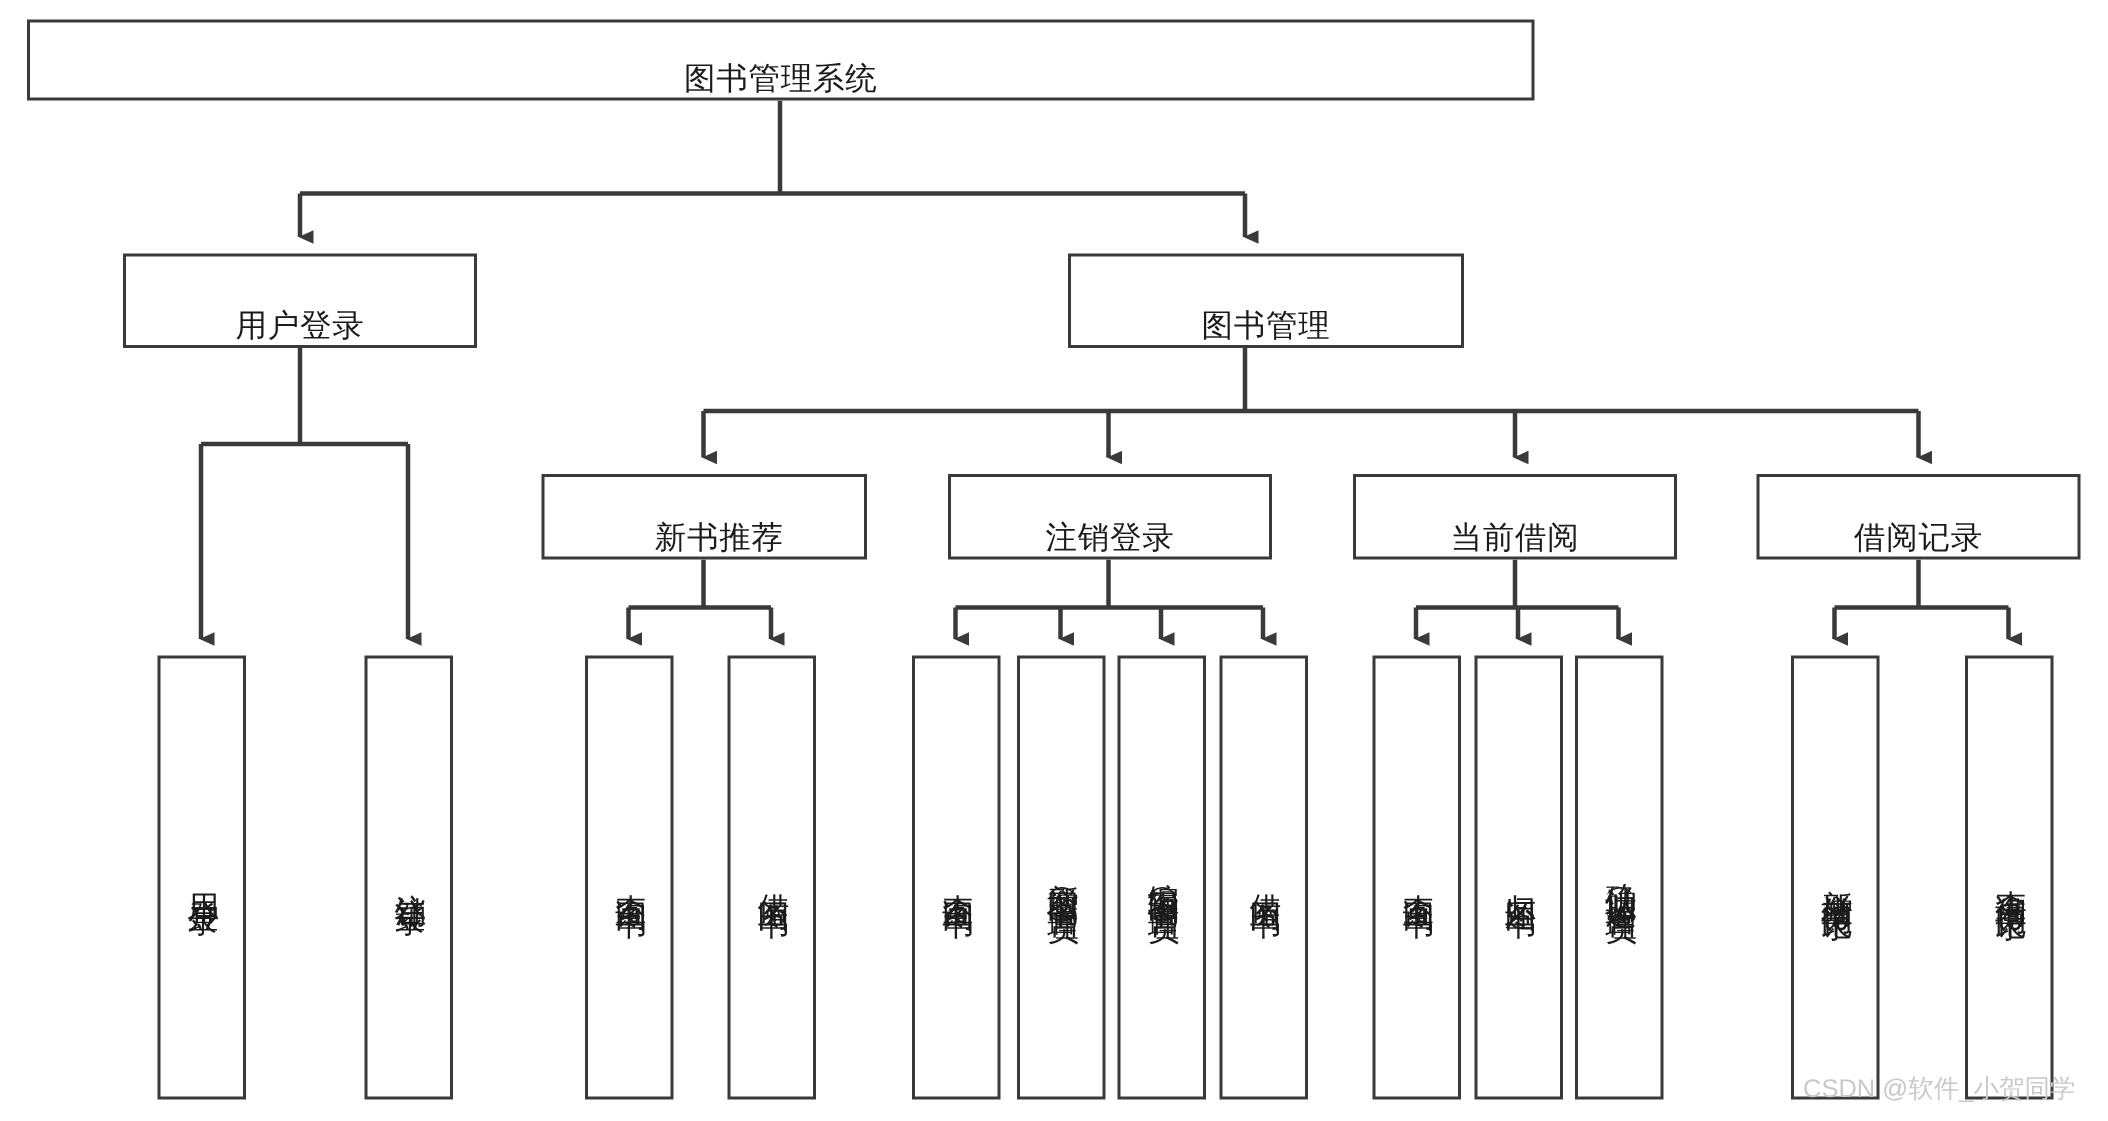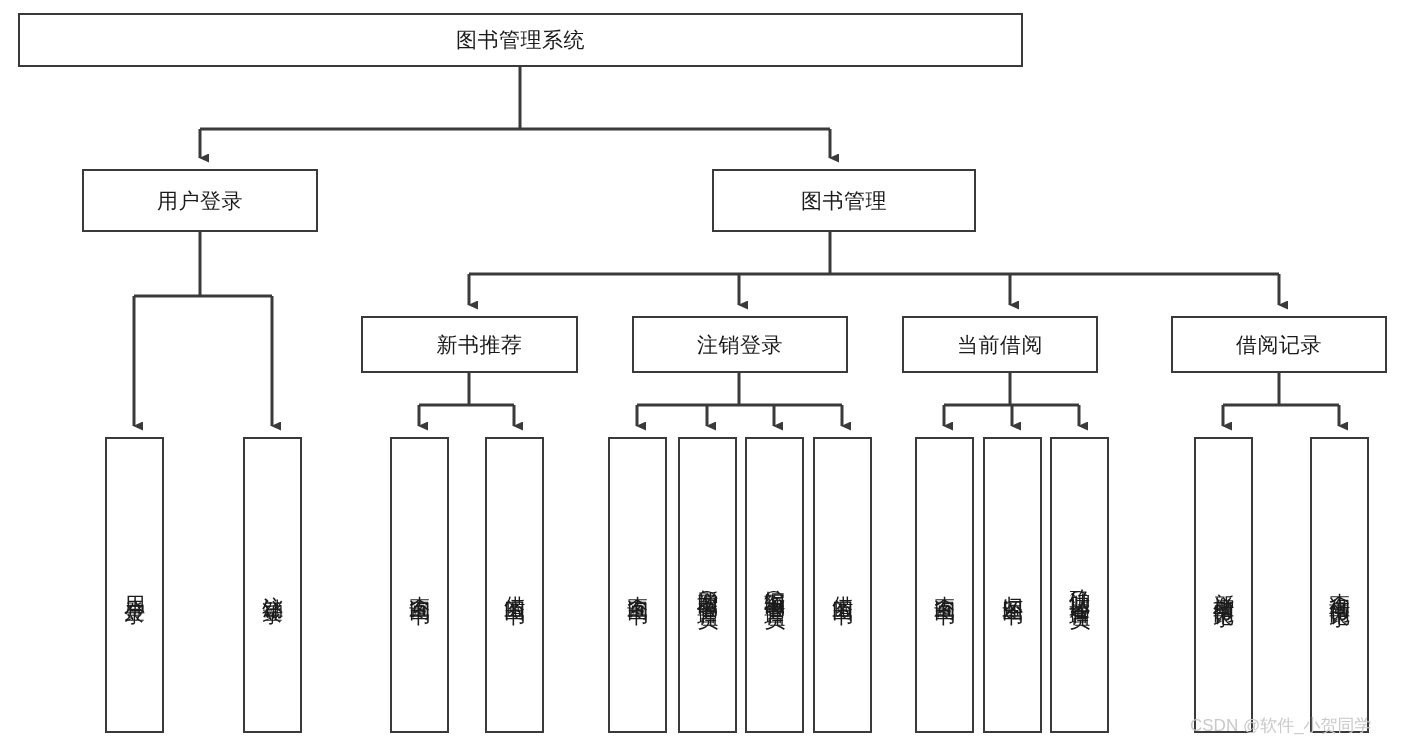--- a/index.html
+++ b/index.html
@@ -24,21 +24,21 @@
     width: 1405px;
     height: 747px;
     pointer-events: none;
   }
   .node {
     position: absolute;
     box-sizing: border-box;
     background: #ffffff;
     border: 2px solid #3a3a3a;
     display: flex;
-    align-items: center;
+    align-items: flex-end;
     justify-content: center;
     color: #1b1b1b;
   }
   .node-label {
     display: block;
     text-align: center;
     line-height: 1.12;
     white-space: pre;
   }
   .node.horiz .node-label {
@@ -60,20 +60,21 @@
     letter-spacing: 3px;
     height: auto;
     max-height: 100%;
   }
   .watermark {
     position: absolute;
     font-size: 17px;
     color: #c9c9c9;
     white-space: nowrap;
     user-select: none;
+    margin-left: 12px;
   }
 </style>
 </head>
 <body>
 
 <div id="canvas">
 
   <svg class="edges" viewBox="0 0 1405 747">
     <defs>
       <marker id="arrow" markerWidth="9" markerHeight="10" refX="4.5" refY="9" orient="auto" markerUnits="userSpaceOnUse">
@@ -137,21 +138,21 @@
   <div class="node horiz" style="left:712px; top:169px; width:264px; height:63px;">
     <span class="node-label">图书管理</span>
   </div>
 
   <div class="node horiz" style="left:361px; top:316px; width:217px; height:57px;padding-left:20px;">
     <span class="node-label">新书推荐</span>
   </div>
   <div class="node horiz" style="left:632px; top:316px; width:216px; height:57px;">
     <span class="node-label">注销登录</span>
   </div>
-  <div class="node horiz" style="left:902px; top:316px; width:196px; height:57px;">
+  <div class="node horiz" style="left:902px; top:316px; width:216px; height:57px;">
     <span class="node-label">当前借阅</span>
   </div>
   <div class="node horiz" style="left:1171px; top:316px; width:216px; height:57px;">
     <span class="node-label">借阅记录</span>
   </div>
 
   <div class="node vert" style="left:105px; top:437px; width:59px; height:296px;">
     <span class="node-label">用户登录</span>
   </div>
   <div class="node vert" style="left:243px; top:437px; width:59px; height:296px;">

